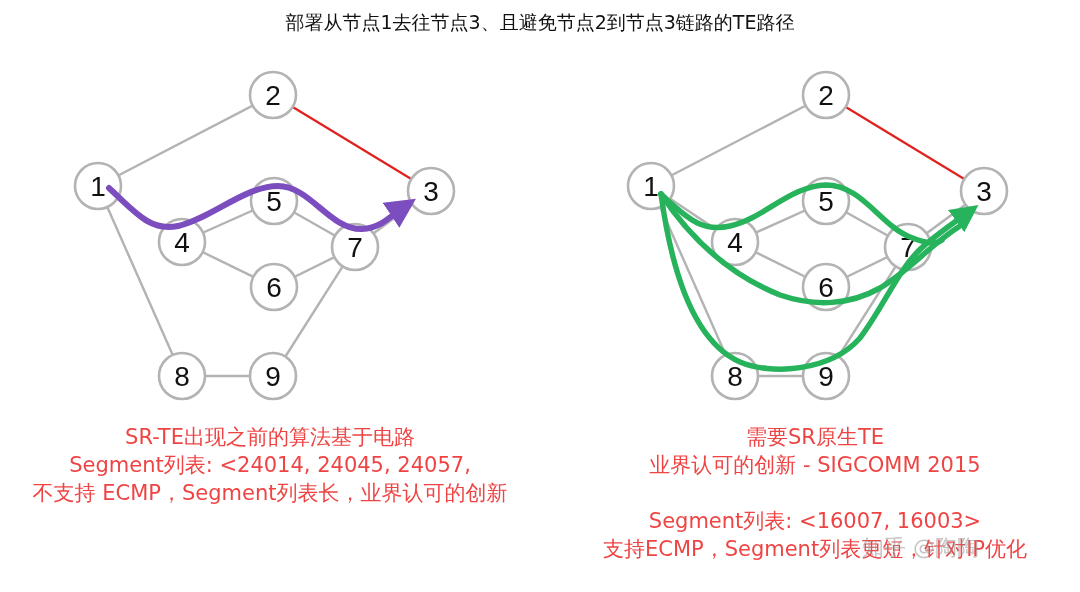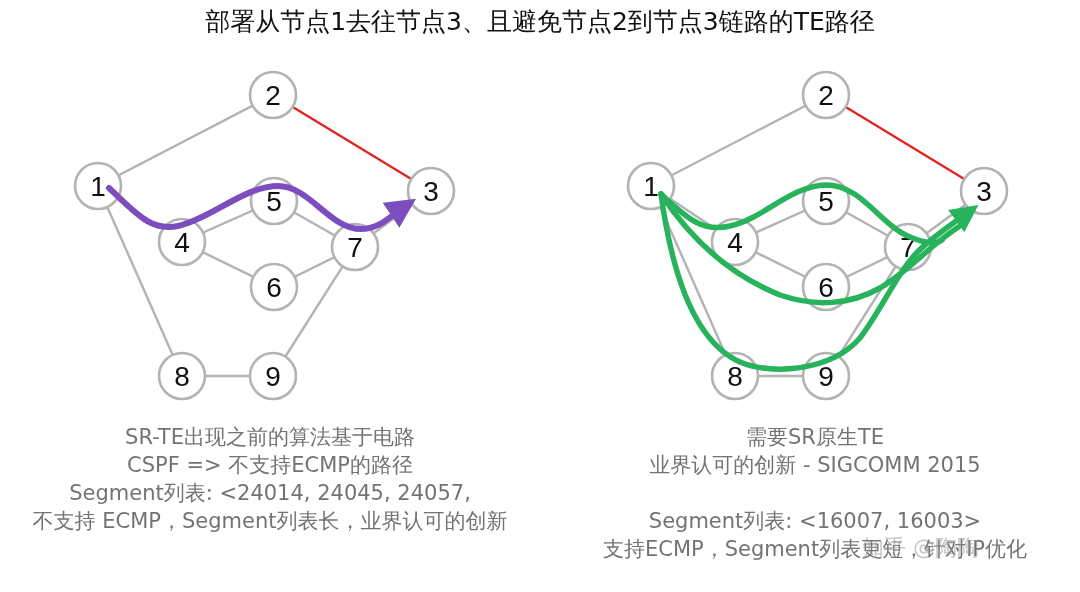--- a/index.html
+++ b/index.html
@@ -1,28 +1,28 @@
 <!DOCTYPE html>
 <html><head>
 <meta charset="utf-8">
 <style>
   html, body { margin: 0; padding: 0; background: #ffffff; }
   body { width: 1080px; height: 592px; position: relative; overflow: hidden;
          font-family: "DejaVu Sans", "Liberation Sans", sans-serif; color: #111; }
   .title { position: absolute; left: 0; top: 2px; width: 1080px; text-align: center;
-           font-size: 25px; line-height: 40px; color: #111; }
+           font-size: 19px; line-height: 40px; color: #111; }
   svg.diagram { position: absolute; left: 0; top: 0; }
   .edge { stroke: #b3b3b3; stroke-width: 2.4; fill: none; }
   .edge-bad { stroke: #e0221f; stroke-width: 2.2; fill: none; }
   .node circle { fill: #ffffff; stroke: #b3b3b3; stroke-width: 2.6; }
   .node text { font-family: "Liberation Sans", "DejaVu Sans", sans-serif; font-size: 28px;
                fill: #111; text-anchor: middle; dominant-baseline: central; }
   .path-purple { stroke: #7c4dbe; stroke-width: 6; fill: none; stroke-linecap: round; }
   .path-green { stroke: #27b25c; stroke-width: 5.5; fill: none; stroke-linecap: round; }
-  .caption { position: absolute; text-align: center; font-size: 21px; line-height: 28px; color: #737373; }
+  .caption { position: absolute; text-align: center; font-size: 21px; line-height: 28px; color: #ef4444; }
   .caption div { white-space: nowrap; }
   .cap-left { left: 0; width: 540px; top: 423px; }
   .cap-right { left: 545px; width: 540px; top: 423px; }
   .watermark { position: absolute; left: 862px; top: 533px; font-size: 22px; color: rgba(150,150,150,0.55);
                white-space: nowrap; }
 </style>
 </head>
 <body>
 
 <div class="title">部署从节点1去往节点3、且避免节点2到节点3链路的TE路径</div>
@@ -147,21 +147,20 @@
     <g>
       <path class="path-green" d="M661,194 C690,222 705,232 730,226 C765,218 790,186 826,185 C862,185 880,225 910,237 C925,243 935,245 942,240"></path>
       <path class="path-green" d="M661,194 C690,238 730,275 780,295 C815,307 850,305 880,288 C910,270 930,245 960,226"></path>
       <path class="path-green" marker-end="url(#arrG)" d="M661,194 C670,260 690,340 740,362 C770,375 830,372 860,338 C885,305 900,265 925,245 C940,232 955,222 966,214"></path>
     </g>
   </g>
 </svg>
 
 <div class="caption cap-left">
   <div>SR-TE出现之前的算法基于电路</div>
-  <div>CSPF =&gt; 不支持ECMP的路径</div>
   <div>Segment列表: &lt;24014, 24045, 24057,</div>
   <div>不支持 ECMP，Segment列表长，业界认可的创新</div>
 </div>
 
 <div class="caption cap-right">
   <div>需要SR原生TE</div>
   <div>业界认可的创新 - SIGCOMM 2015</div>
   <div style="height:28px"></div>
   <div>Segment列表: &lt;16007, 16003&gt;</div>
   <div>支持ECMP，Segment列表更短，针对IP优化</div>

